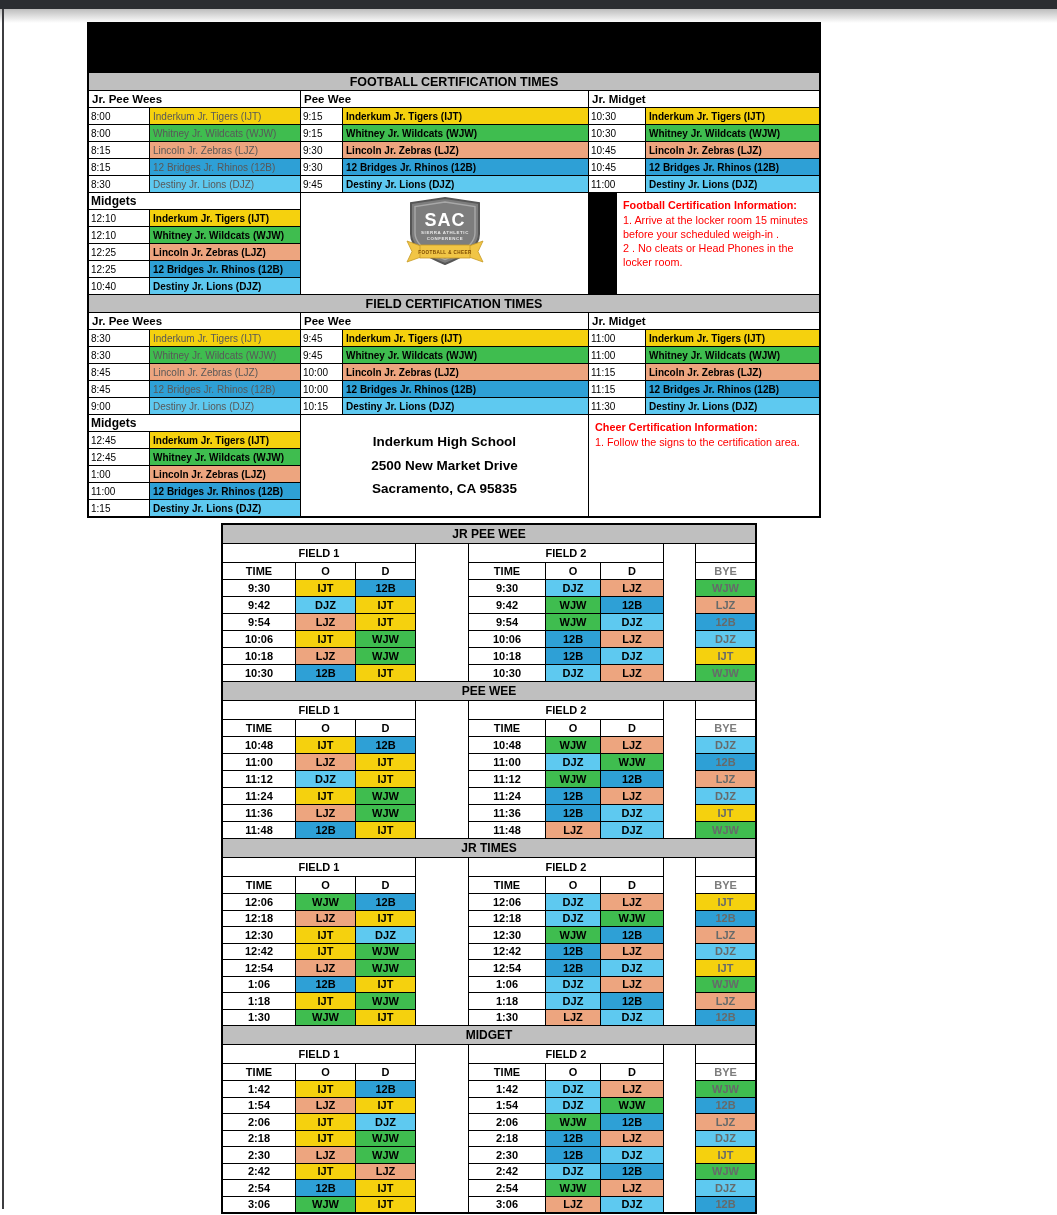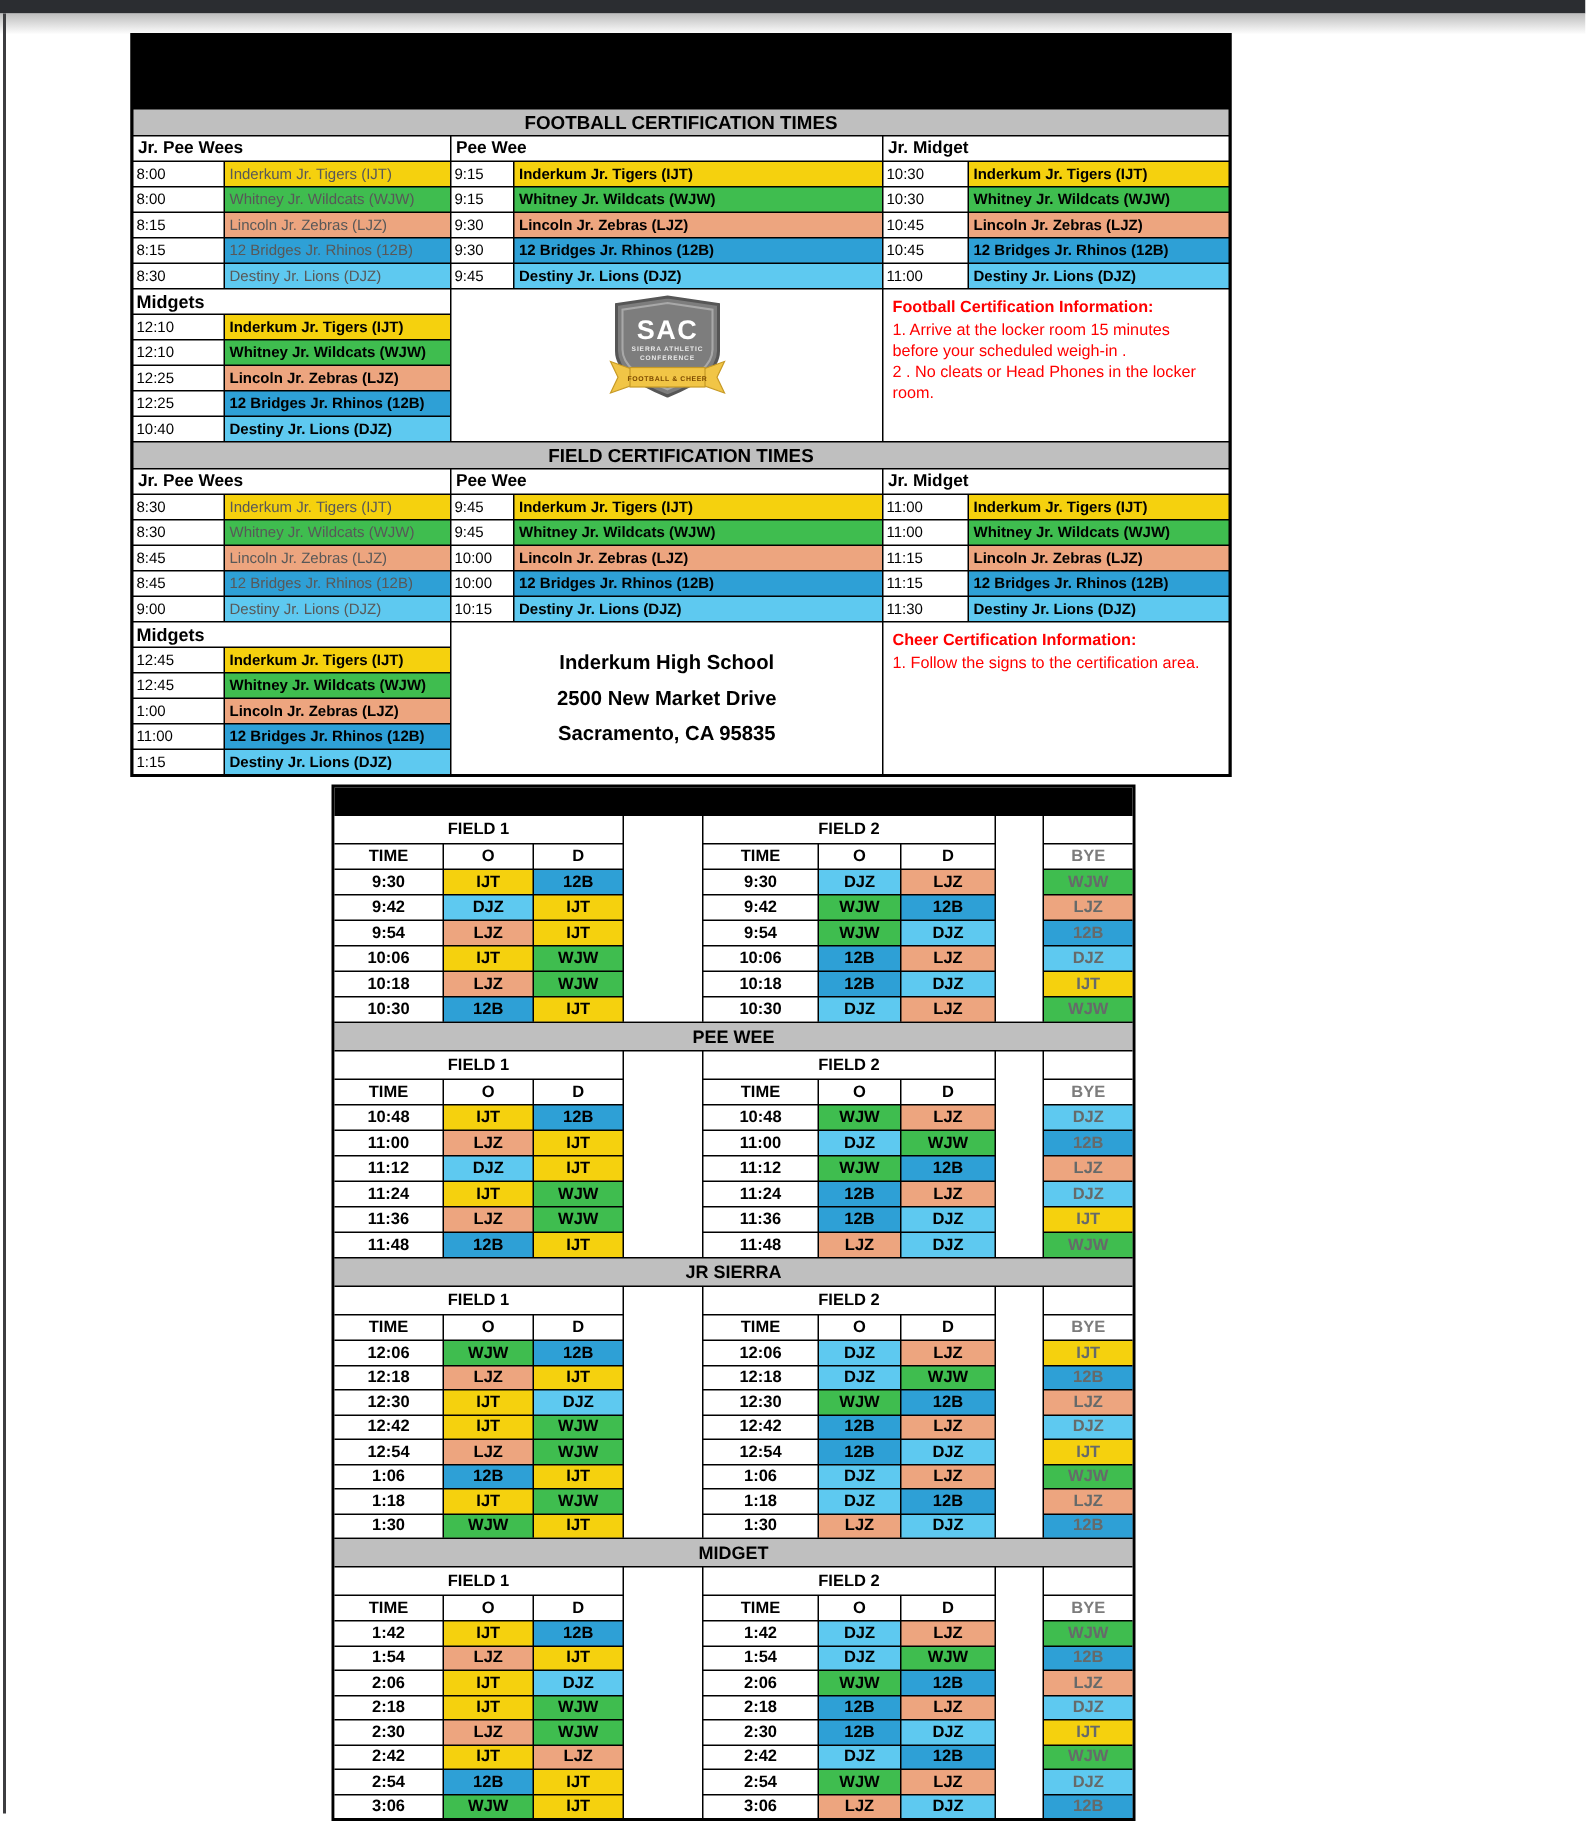--- a/index.html
+++ b/index.html
@@ -114,21 +114,21 @@
         <path d="M42 6 L72 10.5 L72 37 C72 48 60 56.5 42 63.5 C24 56.5 12 48 12 37 L12 10.5 Z" fill="none" stroke="#a8a8a8" stroke-width="1.4"></path>
         <text x="42" y="30" text-anchor="middle" font-size="18" font-weight="bold" fill="#ffffff" letter-spacing="1">SAC</text>
         <text x="42" y="38" text-anchor="middle" font-size="4.4" font-weight="bold" fill="#e9e9e9" letter-spacing="0.6">SIERRA ATHLETIC</text>
         <text x="42" y="44" text-anchor="middle" font-size="4.4" font-weight="bold" fill="#e9e9e9" letter-spacing="0.6">CONFERENCE</text>
         <polygon points="18,50 4,45 9,55.5 4,66 18,61" fill="#f1c546" stroke="#c79a26" stroke-width="0.8"></polygon>
         <polygon points="66,50 80,45 75,55.5 80,66 66,61" fill="#f1c546" stroke="#c79a26" stroke-width="0.8"></polygon>
         <rect x="17" y="49" width="50" height="13" fill="#f1c546" stroke="#c79a26" stroke-width="0.8"></rect>
         <text x="42" y="57.8" text-anchor="middle" font-size="4.6" font-weight="bold" fill="#7c4a00" letter-spacing="0.4">FOOTBALL &amp; CHEER</text>
       </svg>
     </div>
-    <div class="infocell" style="grid-area: 9 / 5 / 15 / 7;">
+    <div class="infocell" style="grid-area: 9 / 5 / 15 / 7; margin-left: 28px;">
       <div class="ih">Football Certification Information:</div>
       <div>1. Arrive at the locker room 15 minutes before your scheduled weigh-in .</div>
       <div>2 . No cleats or Head Phones in the locker room.</div>
     </div>
     <div class="bar" style="grid-area: 15 / 1 / auto / 7;">FIELD CERTIFICATION TIMES</div>
     <div class="grp" style="grid-area: 16 / 1 / auto / 3;">Jr. Pee Wees</div>
     <div class="tcell" style="grid-area: 17 / 1;">8:30</div>
     <div class="team muted" style="grid-area: 17 / 2; background: rgb(245, 209, 14);">Inderkum Jr. Tigers (IJT)</div>
     <div class="tcell" style="grid-area: 18 / 1;">8:30</div>
     <div class="team muted" style="grid-area: 18 / 2; background: rgb(63, 189, 79);">Whitney Jr. Wildcats (WJW)</div>
@@ -179,20 +179,21 @@
       </div>
     </div>
     <div class="infocell" style="grid-area: 22 / 5 / 28 / 7;">
       <div class="ih">Cheer Certification  Information:</div>
       <div>1. Follow the signs to the certification area.</div>
     </div>
   </div>
 
 <div class="sched" id="sched-wrap">
     <div class="sec" style="grid-template-rows: 18px 18px 16px repeat(6, 16px);">
+      <div class="stitle" style="grid-area: 1 / 1 / auto / 10;">JR PEE WEE</div>
       <div class="fld" style="grid-area: 2 / 1 / auto / 4;">FIELD 1</div>
       <div style="grid-area: 2 / 4 / 10;"></div>
       <div class="fld" style="grid-area: 2 / 5 / auto / 8;">FIELD 2</div>
       <div style="grid-area: 2 / 8 / 10;"></div>
       <div style="grid-area: 2 / 9;"></div>
       <div style="grid-area: 3 / 1;">TIME</div>
       <div style="grid-area: 3 / 2;">O</div>
       <div style="grid-area: 3 / 3;">D</div>
       <div style="grid-area: 3 / 5;">TIME</div>
       <div style="grid-area: 3 / 6;">O</div>
@@ -292,21 +293,21 @@
       <div class="byecell" style="grid-area: 8 / 9; background: rgb(245, 209, 14);">IJT</div>
       <div style="grid-area: 9 / 1;">11:48</div>
       <div style="grid-area: 9 / 2; background: rgb(46, 160, 214);">12B</div>
       <div style="grid-area: 9 / 3; background: rgb(245, 209, 14);">IJT</div>
       <div style="grid-area: 9 / 5;">11:48</div>
       <div style="grid-area: 9 / 6; background: rgb(237, 165, 127);">LJZ</div>
       <div style="grid-area: 9 / 7; background: rgb(94, 201, 240);">DJZ</div>
       <div class="byecell" style="grid-area: 9 / 9; background: rgb(63, 189, 79);">WJW</div>
     </div>
     <div class="sec" style="grid-template-rows: 18px 18px 16px repeat(8, 15.5px);">
-      <div class="stitle" style="grid-area: 1 / 1 / auto / 10;">JR SIERRA</div>
+      <div class="stitle" style="grid-area: 1 / 1 / auto / 10;">JR TIMES</div>
       <div class="fld" style="grid-area: 2 / 1 / auto / 4;">FIELD 1</div>
       <div style="grid-area: 2 / 4 / 12;"></div>
       <div class="fld" style="grid-area: 2 / 5 / auto / 8;">FIELD 2</div>
       <div style="grid-area: 2 / 8 / 12;"></div>
       <div style="grid-area: 2 / 9;"></div>
       <div style="grid-area: 3 / 1;">TIME</div>
       <div style="grid-area: 3 / 2;">O</div>
       <div style="grid-area: 3 / 3;">D</div>
       <div style="grid-area: 3 / 5;">TIME</div>
       <div style="grid-area: 3 / 6;">O</div>

